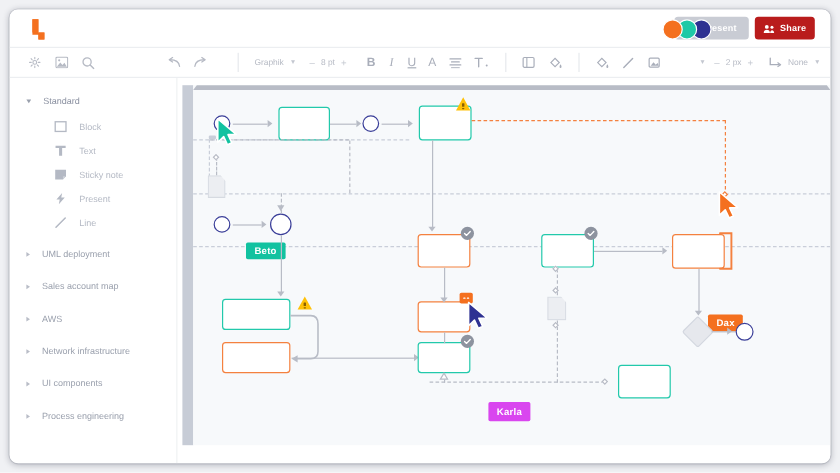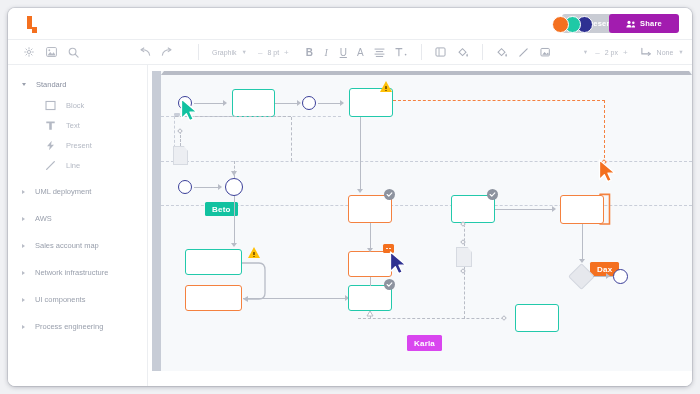--- a/index.html
+++ b/index.html
@@ -50,22 +50,22 @@
     display: flex; align-items: center; justify-content: center;
     gap: 4px;
     font-size: 7.5px; font-weight: bold; letter-spacing: .2px;
     padding: 0 8px;
   }
   .btn-present {
     right: 68px; width: 62px;
     background: #c9ccd4; color: #ffffff;
   }
   .btn-share {
-    right: 13px; width: 70px;
-    background: #a21caf; color: #ffffff;
+    right: 13px; width: 50px;
+    background: #b91c1c; color: #ffffff;
   }
   .btn svg { flex: none; }
   
   .toolbar {
     position: absolute; left: 0; top: 32px;
     width: 684px; height: 25px;
     background: #ffffff;
     border-bottom: 1px solid #eceef1;
     display: flex; align-items: center;
   }
@@ -455,20 +455,29 @@
 
         <div class="sb-item">
           <span class="sb-ico">
             <svg width="11" height="11" viewBox="0 0 12 12">
               <path d="M1.4 1.6 h9.2 v2 h-3.2 v7 h-2.8 v-7 h-3.2 z" fill="#b4b9c4"></path>
             </svg>
           </span>
           <span class="sb-item-label">Text</span>
         </div>
 
+        <div class="sb-item">
+          <span class="sb-ico">
+            <svg width="11" height="11" viewBox="0 0 12 12">
+              <path d="M1.1 1.6 h9.8 v6 l-2.8 2.8 h-7 z" fill="#b4b9c4"></path>
+              <path d="M8.1 10.4 v-2.8 h2.8 z" fill="#ced2da"></path>
+            </svg>
+          </span>
+          <span class="sb-item-label">Sticky note</span>
+        </div>
 
         <div class="sb-item">
           <span class="sb-ico">
             <svg width="11" height="11" viewBox="0 0 12 12">
               <path d="M7.4 .8 L2.2 6.9 h3 l-.8 4.3 L9.8 5.1 h-3.2 z" fill="#b4b9c4"></path>
             </svg>
           </span>
           <span class="sb-item-label">Present</span>
         </div>
 
@@ -480,25 +489,25 @@
           </span>
           <span class="sb-item-label">Line</span>
         </div>
 
         <div class="sb-group" style="margin-top:6px;">
           <div class="sb-tri"></div>
           <span class="sb-group-label">UML deployment</span>
         </div>
         <div class="sb-group" style="margin-top:6px;">
           <div class="sb-tri"></div>
-          <span class="sb-group-label">AWS</span>
+          <span class="sb-group-label">Sales account map</span>
         </div>
         <div class="sb-group" style="margin-top:6px;">
           <div class="sb-tri"></div>
-          <span class="sb-group-label">Sales account map</span>
+          <span class="sb-group-label">AWS</span>
         </div>
         <div class="sb-group" style="margin-top:6px;">
           <div class="sb-tri"></div>
           <span class="sb-group-label">Network infrastructure</span>
         </div>
         <div class="sb-group" style="margin-top:6px;">
           <div class="sb-tri"></div>
           <span class="sb-group-label">UI components</span>
         </div>
         <div class="sb-group" style="margin-top:6px;">

